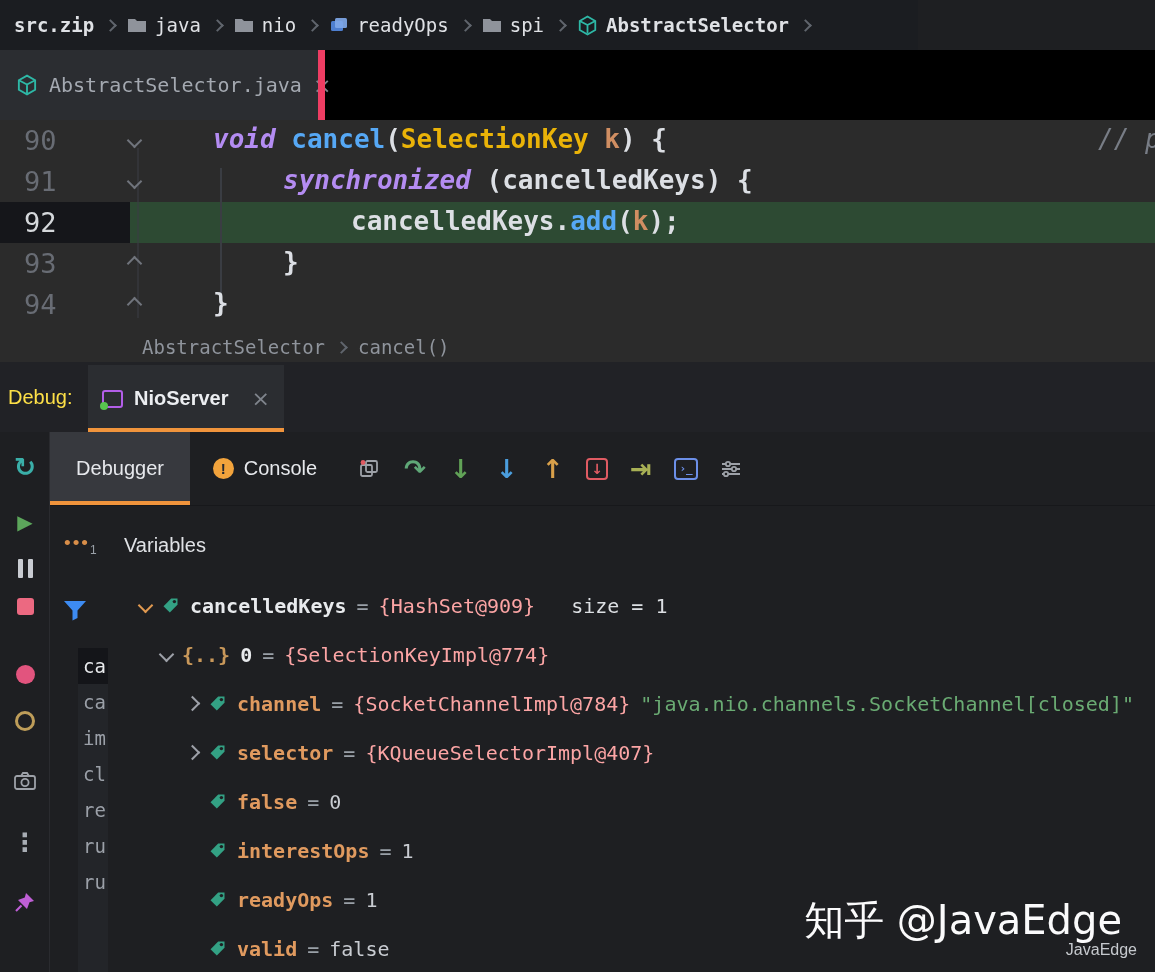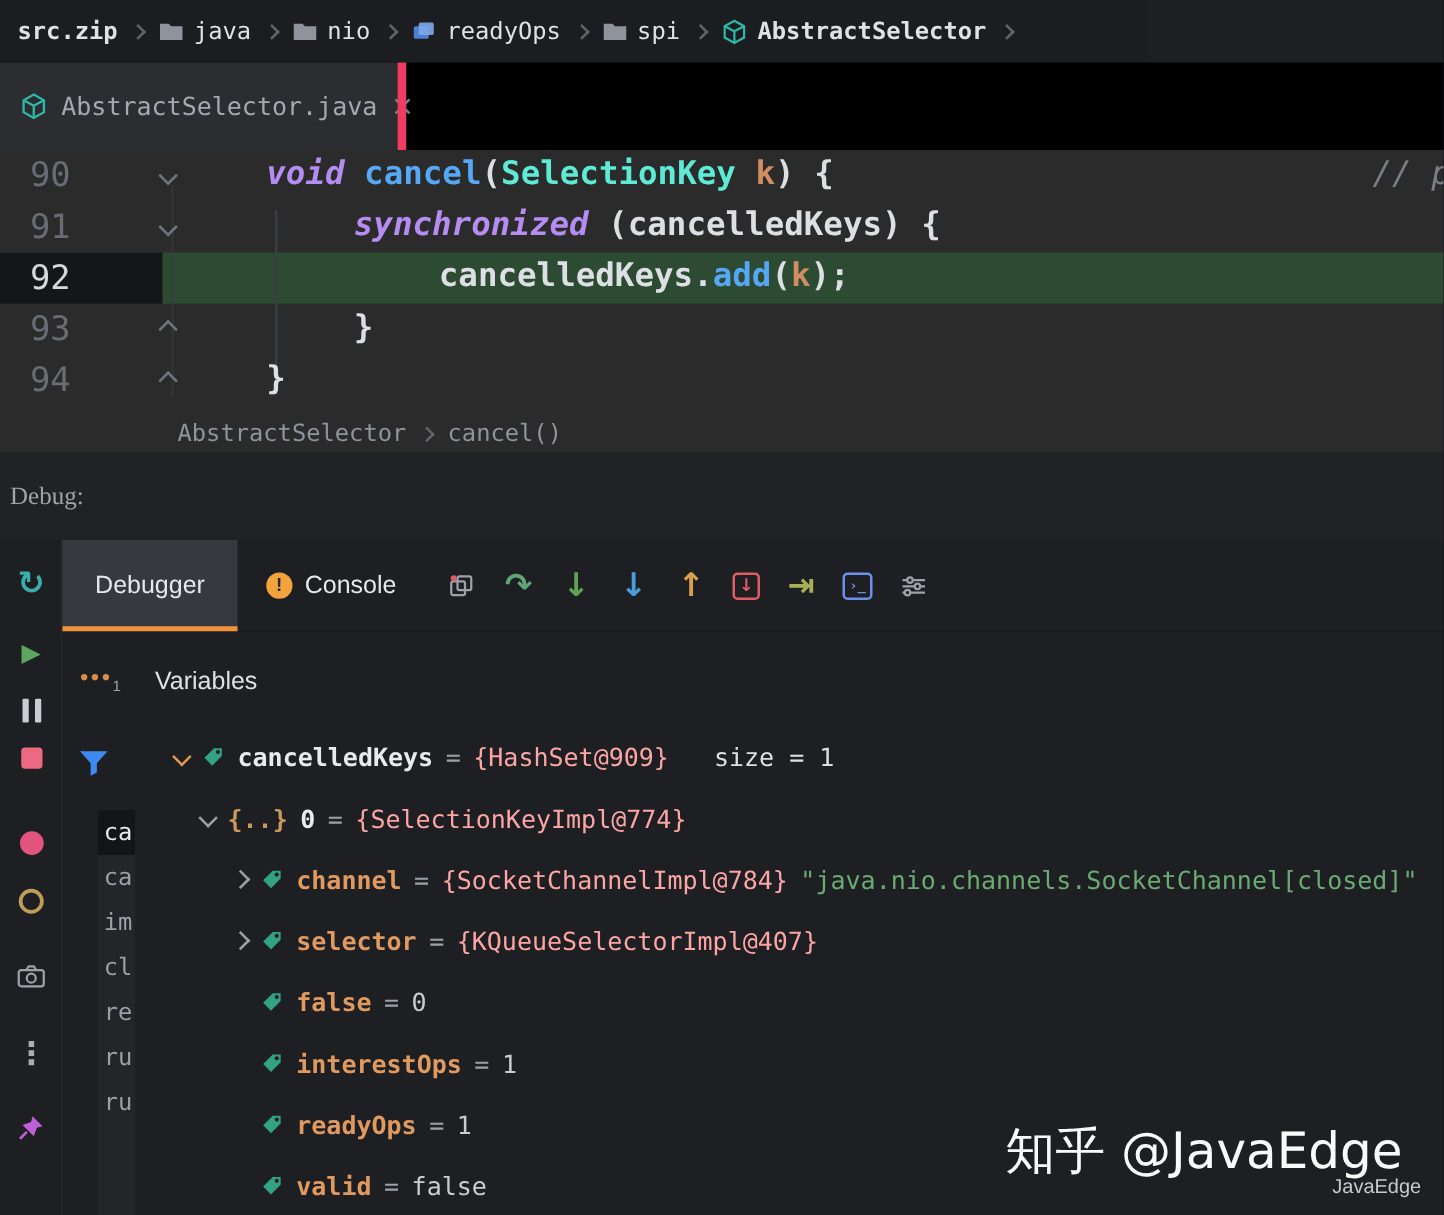--- a/index.html
+++ b/index.html
@@ -32,36 +32,36 @@
     font-family:"DejaVu Sans Mono",monospace;}
   .eline{position:relative;height:41px;width:100%;}
   .eline.current{background:#2D4A33;}
   .eline.current::before{content:"";position:absolute;left:0;top:0;width:130px;height:100%;background:#15161A;}
   .lnum{position:absolute;left:24px;top:5px;font-size:27px;color:#686C74;z-index:2;}
   .eline.current .lnum{color:#D5D8DB;}
   .fold{position:absolute;left:129px;top:15px;border-color:#70747C;z-index:2;}
   .code{position:absolute;top:4px;font-size:26px;font-weight:600;white-space:pre;z-index:2;}
   .tk-kw{color:#B48CF2;font-style:italic;}
   .tk-fn{color:#56A8F5;}
-  .tk-type{color:#5eead4;}
+  .tk-type{color:#eab308;}
   .tk-param{color:#D08E62;}
   .tk-plain{color:#DCDFE4;}
   .hint{position:absolute;left:765px;top:4px;font-size:26px;font-weight:500;color:#7896A6;white-space:pre;z-index:2;}
   .rcomment{position:absolute;left:1098px;top:4px;font-size:26px;font-style:italic;color:#787D86;white-space:pre;z-index:2;}
   .guide{position:absolute;width:2px;background:#3A3D43;z-index:1;}
 
   
   .editor-crumb{position:absolute;left:0;top:332px;width:1155px;height:30px;background:#2B2B2B;
     display:flex;align-items:center;padding-left:142px;gap:12px;box-sizing:border-box;
     font-family:"DejaVu Sans Mono",monospace;font-size:19px;color:#8F949C;}
   .editor-crumb .chev.sep{margin:0;}
 
   
   .debug-header{position:absolute;left:0;top:362px;width:1155px;height:70px;background:#212226;}
-  .debug-label{position:absolute;left:8px;top:0;height:70px;display:flex;align-items:center;font-size:20px;color:#a3a3a3;font-family:Liberation Serif, serif;}
+  .debug-label{position:absolute;left:8px;top:0;height:70px;display:flex;align-items:center;font-size:20px;color:#fde047;}
   .debug-tab{position:absolute;left:88px;top:3px;width:196px;height:67px;background:#2B2D31;display:flex;
     align-items:center;gap:11px;padding:0 14px;box-sizing:border-box;cursor:pointer;}
   .debug-tab-title{font-size:20px;font-weight:700;color:#ECEEF1;}
   .debug-tab .underline{position:absolute;left:0;right:0;bottom:0;height:4px;background:#F0943C;}
   .runconfig{position:relative;width:17px;height:14px;border:2px solid #B35EE8;border-radius:3px;flex-shrink:0;}
   .runconfig i{position:absolute;left:-4px;bottom:-4px;width:8px;height:8px;background:#57C44F;border-radius:50%;}
 
   
   .bottom{position:absolute;left:0;top:432px;width:1155px;height:540px;background:#1E1F22;}
   .rail{position:absolute;left:0;top:0;width:50px;height:540px;border-right:1px solid #2A2B2F;box-sizing:border-box;}
@@ -229,20 +229,28 @@
     </div>
 
   <div class="editor-crumb">
     <span>AbstractSelector</span>
     <span class="chev right sep"></span>
     <span>cancel()</span>
   </div>
 
   <div class="debug-header">
     <span class="debug-label">Debug:</span>
+    <div class="debug-tab">
+      <span class="runconfig">
+          <i></i>
+        </span>
+      <span class="debug-tab-title">NioServer</span>
+      <span class="tab-close">×</span>
+      <span class="underline"></span>
+    </div>
   </div>
 
   <div class="bottom">
 
     <div class="rail">
       <span class="rail-i rerun" style="top:19px">↻</span>
       <span class="rail-i resume" style="top:74px">▶</span>
       <span class="rail-i" style="top:120px">
           <span class="pausebars">
             <i></i>

